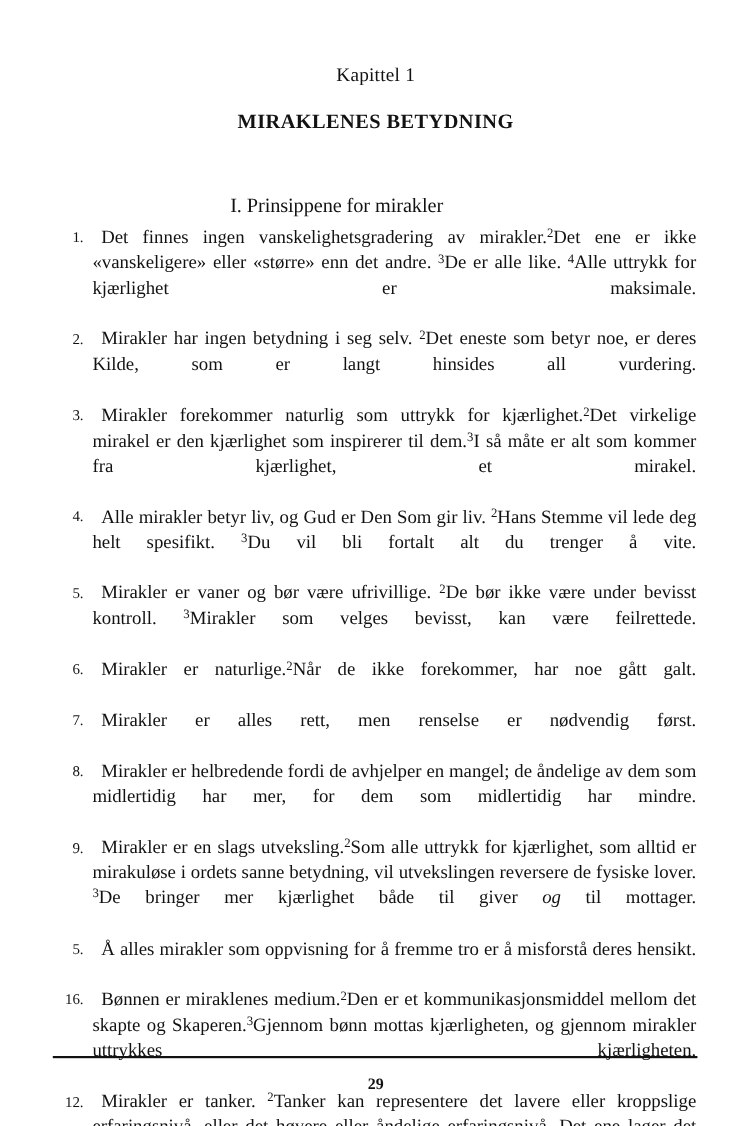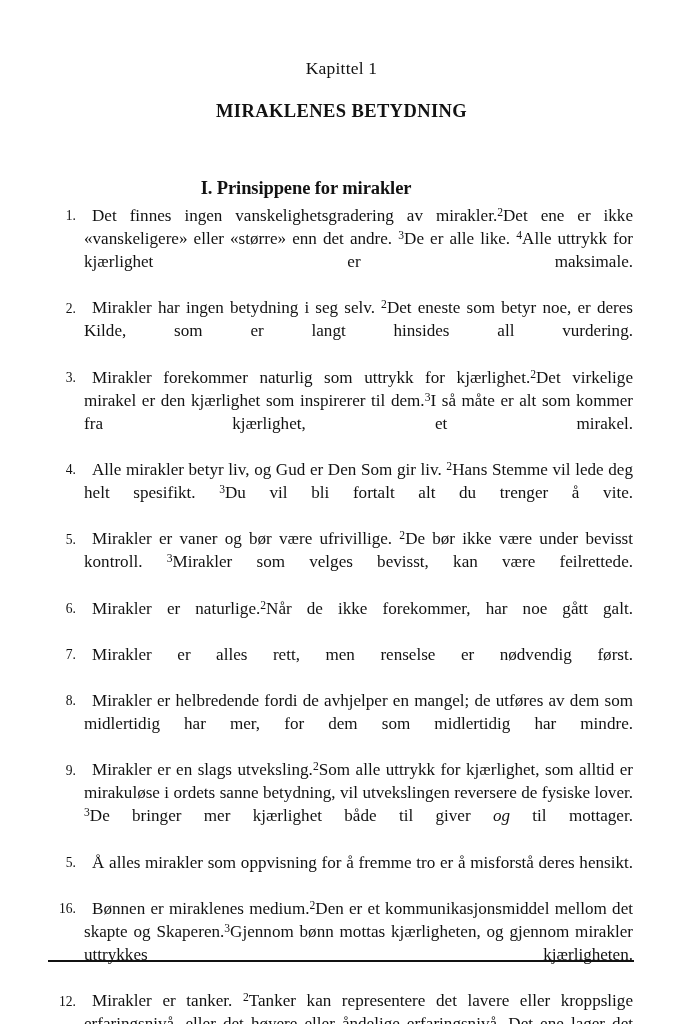--- a/index.html
+++ b/index.html
@@ -39,21 +39,21 @@
     font-weight: bold;
     letter-spacing: 0.4px;
   }
   .section-title {
     position: absolute;
     top: 163px;
     left: 0;
     width: 612px;
     text-align: center;
     font-size: 18.5px;
-    font-weight: bold;
+    font-weight: normal;
     letter-spacing: -0.1px;
   }
 
   
   .body-block {
     position: absolute;
     top: 204px;
     left: 49px;
     width: 584px;
   }
@@ -157,21 +157,21 @@
       <span class="txt">Mirakler er naturlige.<sup>2</sup>Når de ikke forekommer, har noe gått galt.</span>
     </div>
 
     <div class="para">
       <span class="num">7.</span>
       <span class="txt">Mirakler er alles rett, men renselse er nødvendig først.</span>
     </div>
 
     <div class="para">
       <span class="num">8.</span>
-      <span class="txt">Mirakler er helbredende fordi de avhjelper en mangel; de utføres av dem som midlertidig har mer, for dem som midlertidig har mindre.</span>
+      <span class="txt">Mirakler er helbredende fordi de avhjelper en mangel; de åndelige av dem som midlertidig har mer, for dem som midlertidig har mindre.</span>
     </div>
 
     <div class="para">
       <span class="num">9.</span>
       <span class="txt">Mirakler er en slags utveksling.<sup>2</sup>Som alle uttrykk for kjærlighet, som alltid er mirakuløse i ordets sanne betydning, vil utvekslingen reversere de fysiske lover. <sup>3</sup>De bringer mer kjærlighet både til giver <i>og</i> til mottager.</span>
     </div>
 
     <div class="para">
       <span class="num">5.</span>
       <span class="txt">Å alles mirakler som oppvisning for å fremme tro er å misforstå deres hensikt.</span>
@@ -184,14 +184,15 @@
 
     <div class="para">
       <span class="num">12.</span>
       <span class="txt">Mirakler er tanker. <sup>2</sup>Tanker kan representere det lavere eller kroppslige erfaringsnivå, eller det høyere eller åndelige erfaringsnivå. Det ene lager det fysiske, og det andre skaper det åndelige.</span>
     </div>
 
   </div>
 
   <div class="footer-rule"></div>
 
+  <div class="page-number">29</div>
 
 </div>
 
 </body></html>

